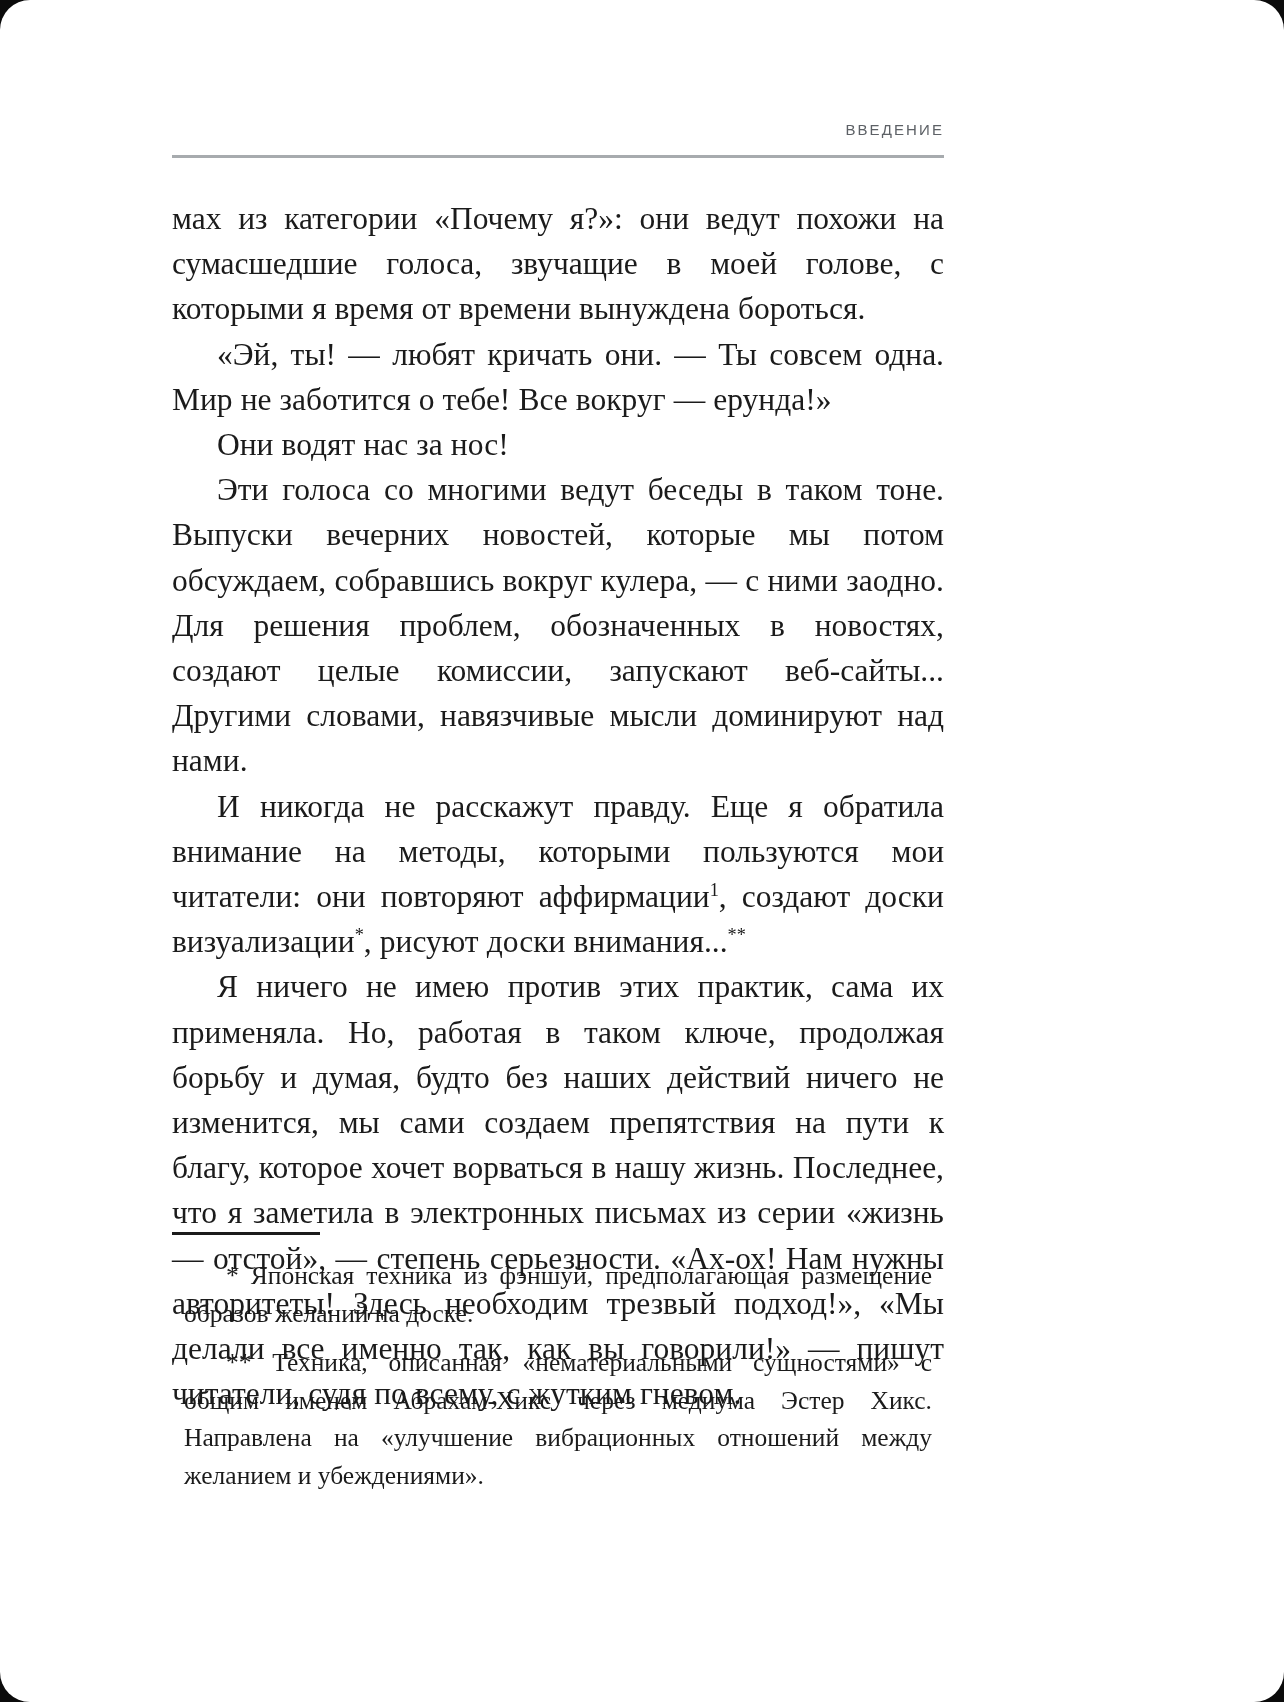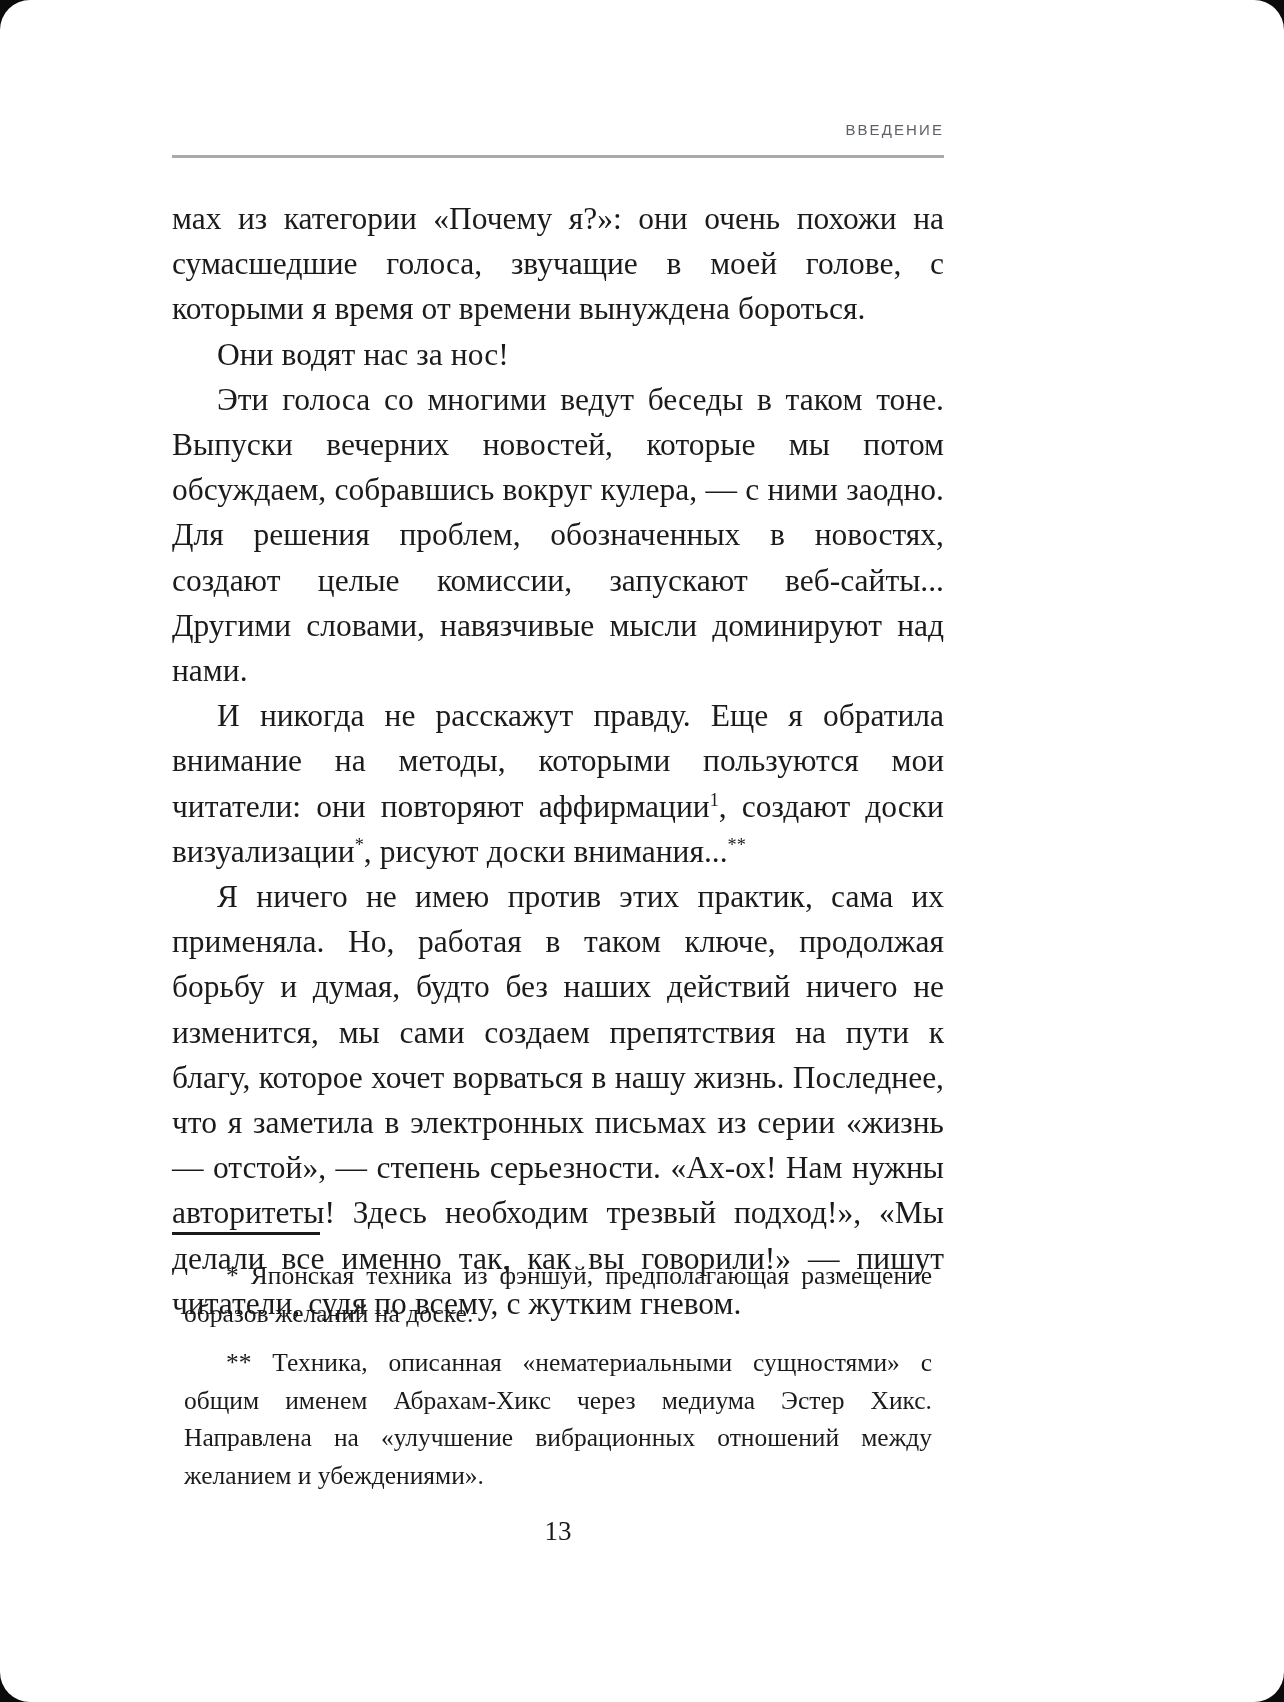--- a/index.html
+++ b/index.html
@@ -135,38 +135,38 @@
 <div class="page-frame">
   <div class="page-sheet">
     <div class="page-inner">
 
       <div class="running-head">ВВЕДЕНИЕ</div>
 
       <div class="head-rule"></div>
 
       <div class="body-block">
 
-        <p class="para no-indent">мах из категории «Почему я?»: они очень похожи на сумасшедшие голоса, звучащие в моей голове, с которыми я время от времени вынуждена бороться.</p>
+        <p class="para no-indent">мах из категории «Почему я?»: они ведут похожи на сумасшедшие голоса, звучащие в моей голове, с которыми я время от времени вынуждена бороться.</p>
 
+        <p class="para">«Эй, ты! — любят кричать они. — Ты совсем одна. Мир не заботится о тебе! Все вокруг — ерунда!»</p>
 
         <p class="para">Они водят нас за нос!</p>
 
         <p class="para">Эти голоса со многими ведут беседы в таком тоне. Выпуски вечерних новостей, которые мы потом обсуждаем, собравшись вокруг кулера, — с ними заодно. Для решения проблем, обозначенных в новостях, создают целые комиссии, запускают веб-сайты... Другими словами, навязчивые мысли доминируют над нами.</p>
 
         <p class="para"><span>И никогда не расскажут правду. Еще я обратила внимание на методы, которыми пользуются мои читатели: они повторяют аффирмации</span><sup>1</sup><span>, создают доски визуализации</span><sup>*</sup><span>, рисуют доски внимания...</span><sup>**</sup></p>
 
         <p class="para">Я ничего не имею против этих практик, сама их применяла. Но, работая в таком ключе, продолжая борьбу и думая, будто без наших действий ничего не изменится, мы сами создаем препятствия на пути к благу, которое хочет ворваться в нашу жизнь. Последнее, что я заметила в электронных письмах из серии «жизнь — отстой», — степень серьезности. «Ах-ох! Нам нужны авторитеты! Здесь необходим трезвый подход!», «Мы делали все именно так, как вы говорили!» — пишут читатели, судя по всему, с жутким гневом.</p>
 
       </div>
 
       <div class="footnote-block">
         <div class="footnote-rule"></div>
 
         <p class="footnote">* Японская техника из фэншуй, предполагающая размещение образов желаний на доске.</p>
 
         <p class="footnote">** Техника, описанная «нематериальными сущностями» с общим именем Абрахам-Хикс через медиума Эстер Хикс. Направлена на «улучшение вибрационных отношений между желанием и убеждениями».</p>
       </div>
 
-      <div class="folio">13</div>
 
     </div>
   </div>
 </div>
 
 </body></html>

